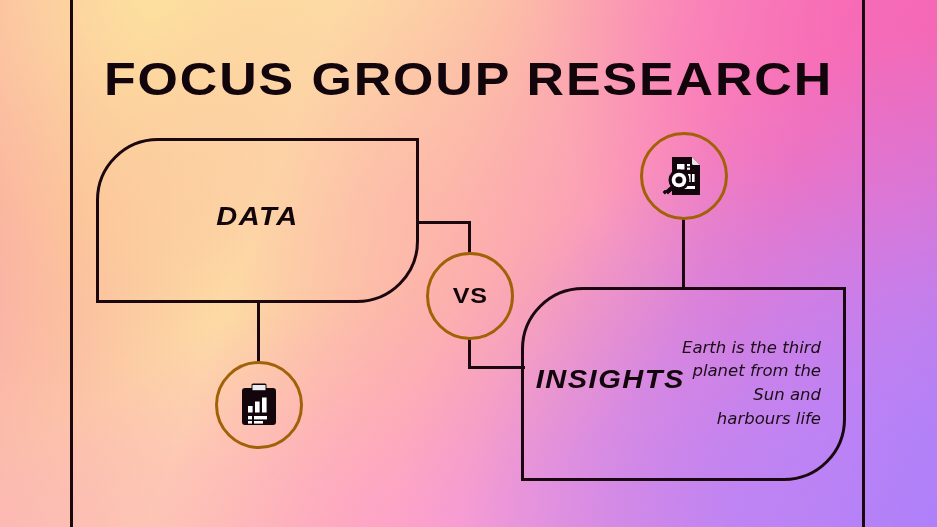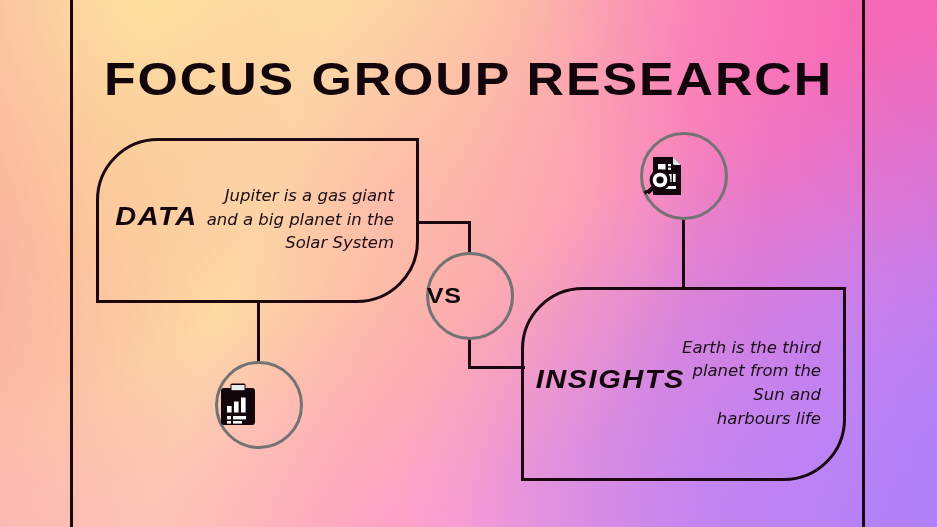--- a/index.html
+++ b/index.html
@@ -128,24 +128,25 @@
     font-size: 16.5px;
     line-height: 1.44;
     color: #1b0e16;
     max-width: 230px;
   }
   .card.insights .card-body { max-width: 218px; }
 
   
   .circle {
     position: absolute;
-    border: 3px solid #737373;
+    border: 3px solid #a16207;
     border-radius: 50%;
     display: flex;
     align-items: center;
+    justify-content: center;
   }
   .circle.vs {
     left: 426px;
     top: 252px;
     width: 88px;
     height: 88px;
   }
   .vs-label {
     font-family: "Liberation Sans", sans-serif;
     font-weight: 700;
@@ -205,21 +206,20 @@
 
   <div class="conn h c-data-h"></div>
   <div class="conn v c-data-v"></div>
   <div class="conn v c-ins-v"></div>
   <div class="conn h c-ins-h"></div>
   <div class="conn v c-left-v"></div>
   <div class="conn v c-right-v"></div>
 
   <div class="card data">
     <div class="card-heading">DATA</div>
-    <div class="card-body">Jupiter is a gas giant and a big planet in the Solar System</div>
   </div>
 
   <div class="card insights">
     <div class="card-heading">INSIGHTS</div>
     <div class="card-body">Earth is the third planet from the Sun and harbours life</div>
   </div>
 
   <div class="circle vs">
     <span class="vs-label">VS</span>
   </div>

